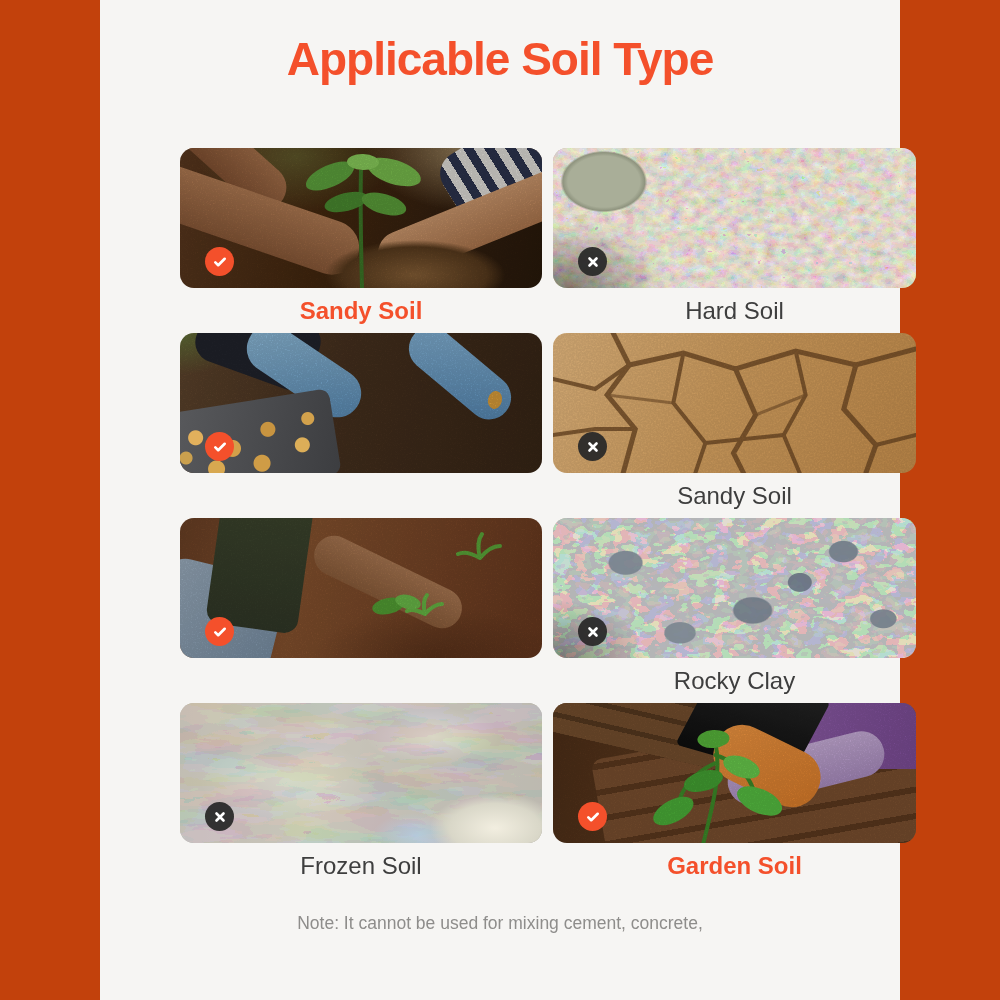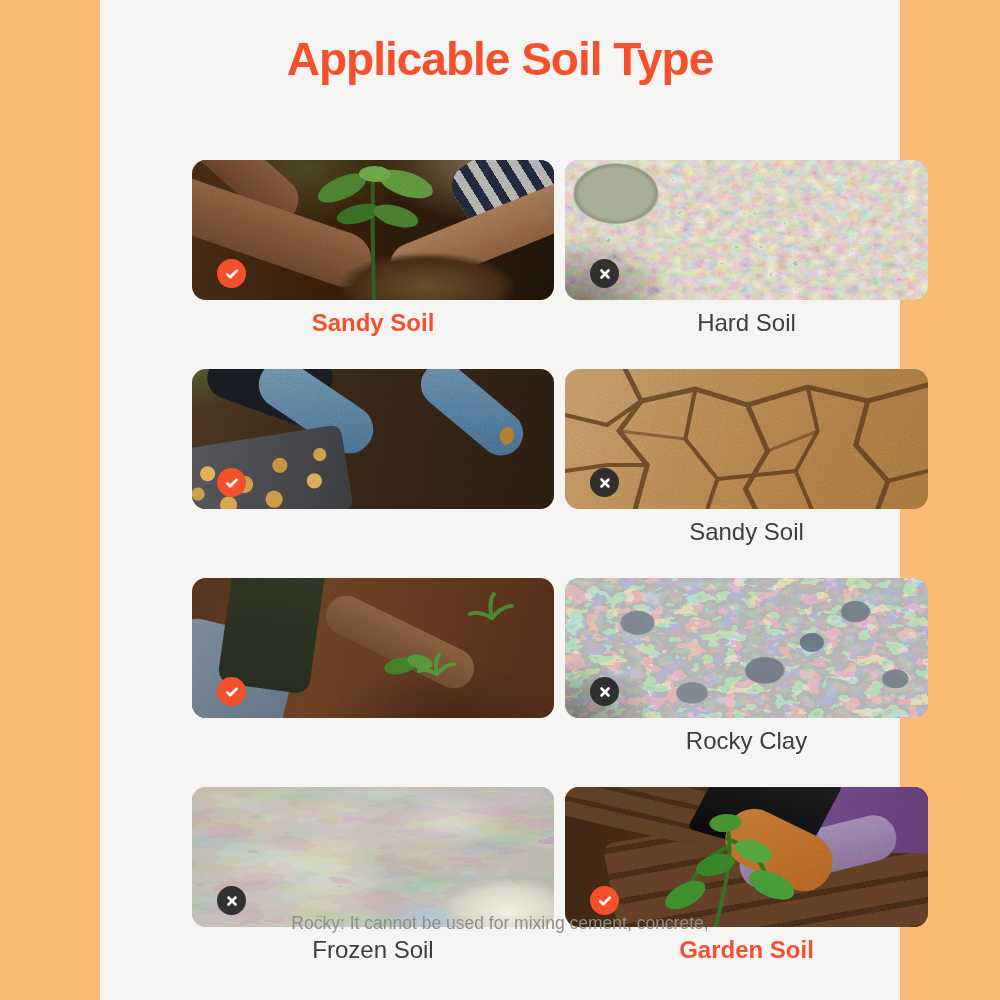--- a/index.html
+++ b/index.html
@@ -1,34 +1,34 @@
 <!DOCTYPE html>
 <html><head>
 <meta charset="utf-8">
 <style>
   html,body{margin:0;padding:0;}
   body{
     width:1000px;height:1000px;background:#FFFFFF;
     font-family:"Liberation Sans","DejaVu Sans",sans-serif;
     -webkit-font-smoothing:antialiased;
   }
-  .page{position:relative;width:1000px;height:1000px;overflow:hidden;background:#fdba74;}
+  .page{position:relative;width:1000px;height:1000px;overflow:hidden;background:#c2410c;}
   .canvas{position:absolute;left:100px;top:0;width:800px;height:1000px;background:#F6F5F3;}
 
   h1.title{
     margin:0;padding-top:32px;text-align:center;
     font-size:46px;font-weight:800;letter-spacing:-1px;
     color:#F4502B;
   }
 
   .grid{
     position:absolute;left:32px;top:148px;width:736px;
     display:grid;grid-template-columns:362px 363px;column-gap:11px;row-gap:0;
   }
-  figure.cell{margin:12px;width:100%;height:185px;padding-left:48px;}
+  figure.cell{margin:0;width:100%;height:185px;padding-left:48px;}
   .photo{
     position:relative;width:100%;height:140px;border-radius:14px;overflow:hidden;
     background:#999;
   }
   .photo .fx{position:absolute;inset:0;width:100%;height:100%;display:block;}
   .layer{position:absolute;}
   .cap{
     display:block;text-align:center;margin-top:8px;
     font-size:24px;line-height:30px;
   }
@@ -385,17 +385,17 @@
                 <path d="M5 12.6l4.3 4.2L19 7.2" fill="none" stroke="#ffffff" stroke-width="4" stroke-linecap="round" stroke-linejoin="round"></path>
               </svg>
           </span>
         </div>
         <figcaption class="cap yes">Garden Soil</figcaption>
       </figure>
 
     </div>
 
     <div class="note">
-      <div>Rocky: It cannot be used for mixing cement, concrete,</div>
+      <div>Note: It cannot be used for mixing cement, concrete,</div>
     </div>
 
   </div>
 </div>
 
 </body></html>

